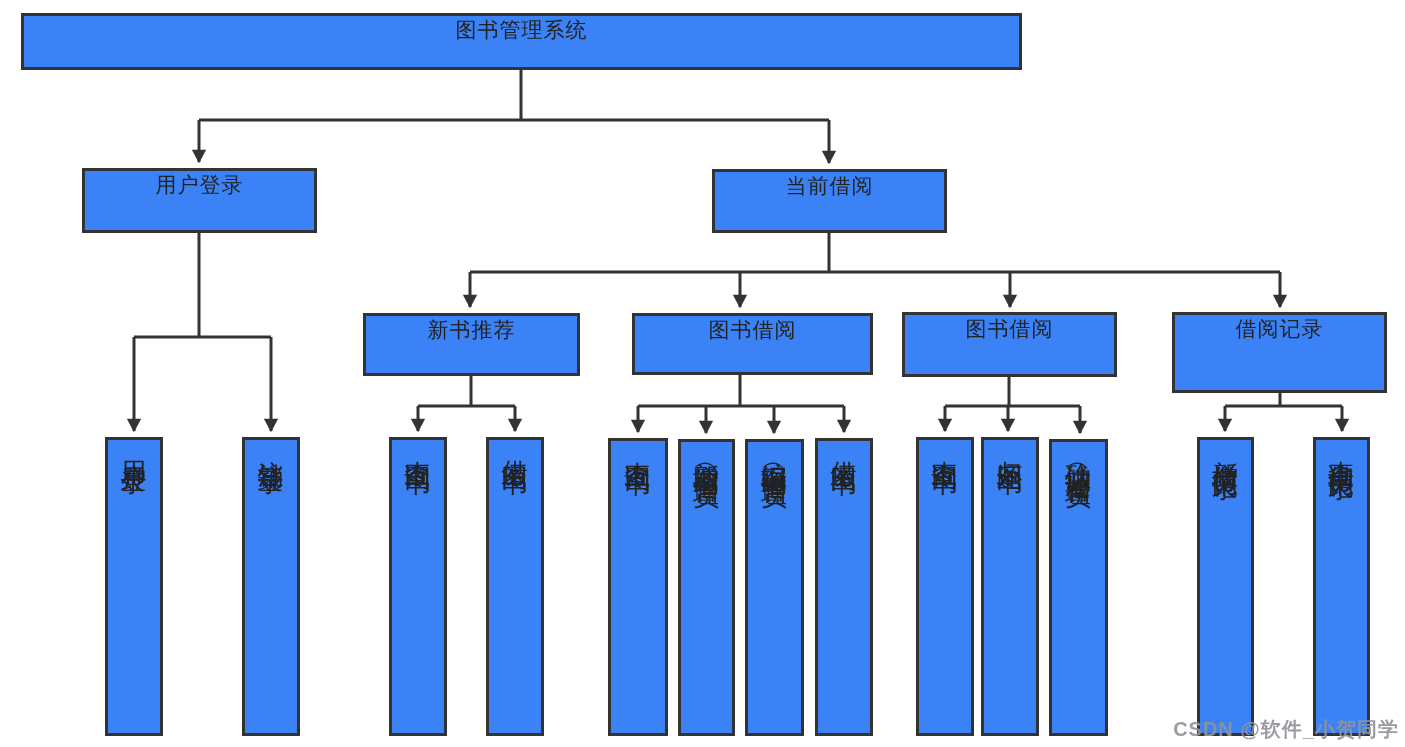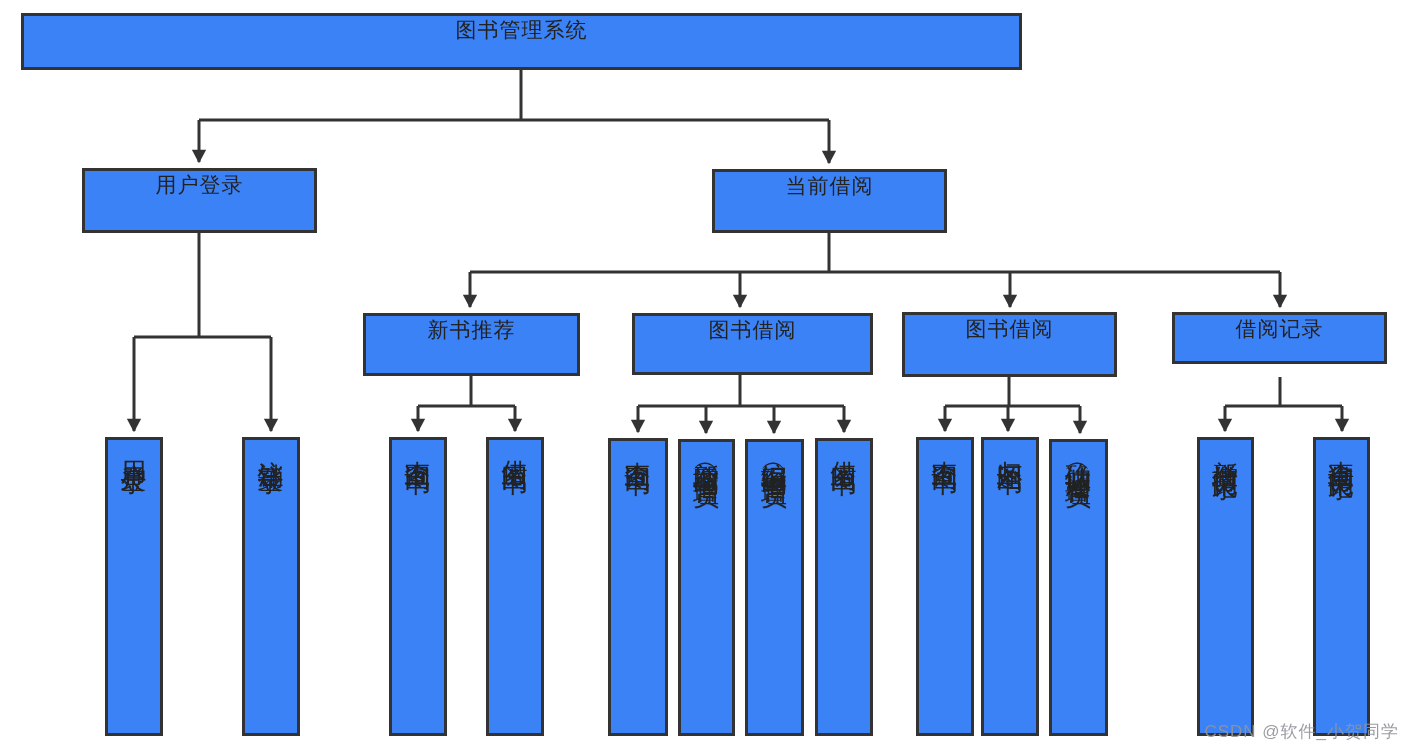--- a/index.html
+++ b/index.html
@@ -42,25 +42,26 @@
     text-orientation: mixed;
     font-size: 26px;
     line-height: 1.0;
     letter-spacing: 3px;
     color: #222222;
   }
   .watermark {
     position: absolute;
     right: 6px;
     bottom: 4px;
-    font-size: 17px;
+    font-size: 20px;
     color: rgba(145, 148, 153, 0.92);
     letter-spacing: 1px;
     z-index: 5;
     white-space: nowrap;
+    font-weight: bold;
   }
 </style>
 </head>
 <body>
 
 <div class="canvas">
 
   <svg class="wires" width="1405" height="747" viewBox="0 0 1405 747" xmlns="http://www.w3.org/2000/svg">
     <defs>
       <marker id="ah" viewBox="0 0 12 12" refX="10" refY="6" markerWidth="6" markerHeight="5.2" orient="auto" markerUnits="strokeWidth">
@@ -117,21 +118,21 @@
 
   <div class="node" style="left:363px;top:313px;width:217px;height:63px">
     <span class="nlabel">新书推荐</span>
   </div>
   <div class="node" style="left:632px;top:313px;width:241px;height:62px">
     <span class="nlabel">图书借阅</span>
   </div>
   <div class="node" style="left:902px;top:312px;width:215px;height:65px">
     <span class="nlabel">图书借阅</span>
   </div>
-  <div class="node" style="left:1172px;top:312px;width:215px;height:52px">
+  <div class="node" style="left:1172px;top:312px;width:215px;height:81px">
     <span class="nlabel">借阅记录</span>
   </div>
 
   <div class="node vnode" style="left:105px;top:437px;width:58px;height:299px">
     <span class="vlabel">用户登录</span>
   </div>
   <div class="node vnode" style="left:242px;top:437px;width:58px;height:299px">
     <span class="vlabel">注销登录</span>
   </div>
 

